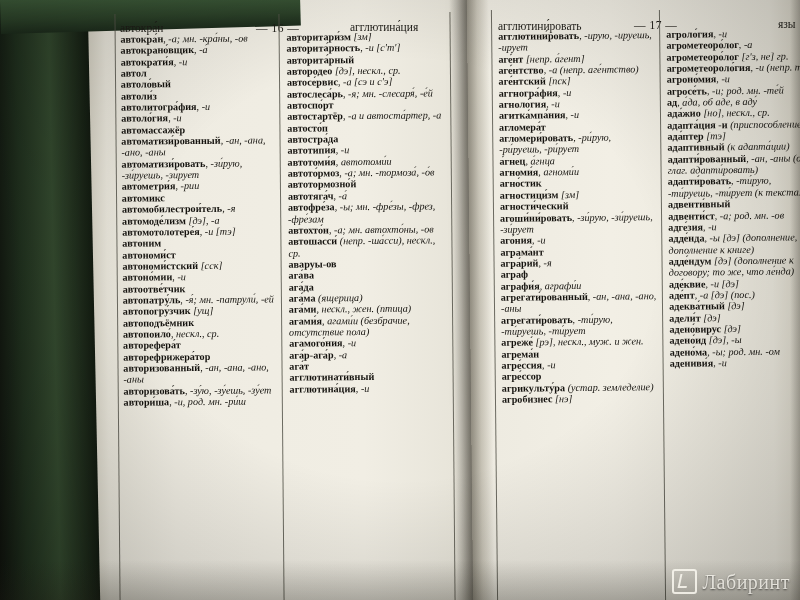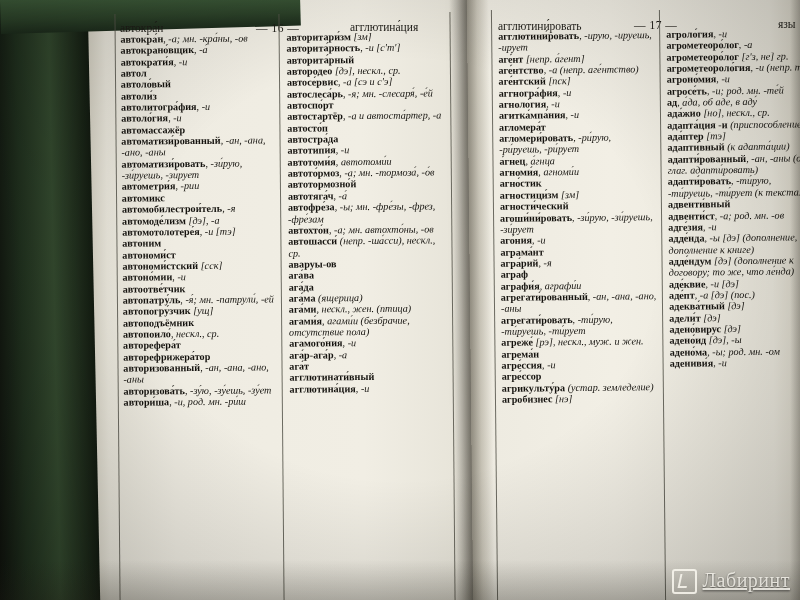--- a/index.html
+++ b/index.html
@@ -117,23 +117,22 @@
   #watermark {
     position: absolute;
     right: 10px;
     bottom: 6px;
     color: rgba(250,248,240,0.82);
     font-family: "Liberation Serif", serif;
     font-size: 20px;
     letter-spacing: 0.5px;
     text-shadow: 0 1px 2px rgba(0,0,0,0.55);
     display: flex;
-    align-items: flex-start;
+    align-items: flex-end;
     gap: 4px;
-    text-decoration: underline;
   }
   #watermark .wm-mark {
     display: inline-block;
     width: 21px; height: 21px;
     border: 2px solid rgba(250,248,240,0.85);
     border-radius: 3px;
     position: relative;
     margin-right: 2px;
   }
   #watermark .wm-mark::after {

